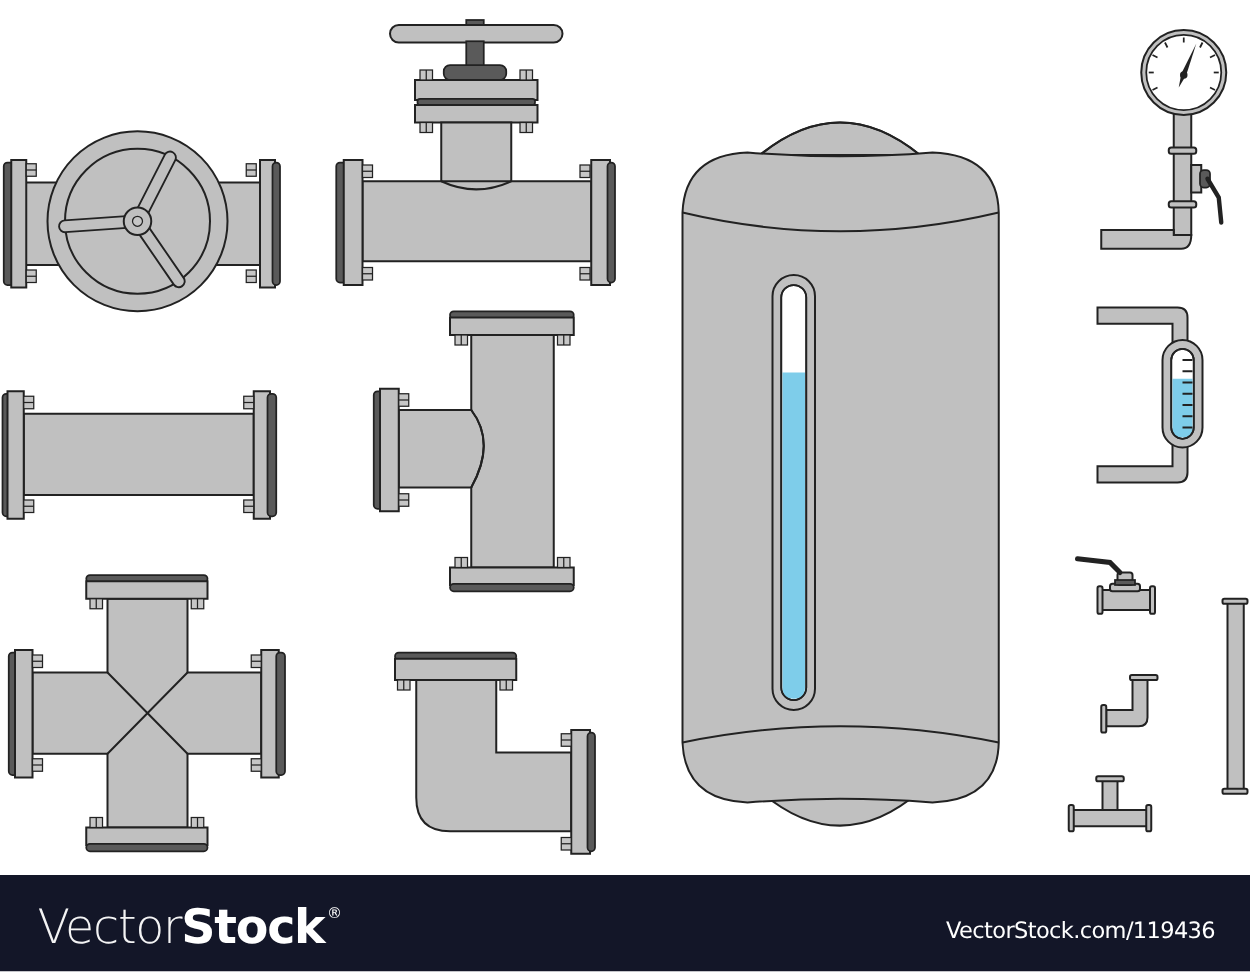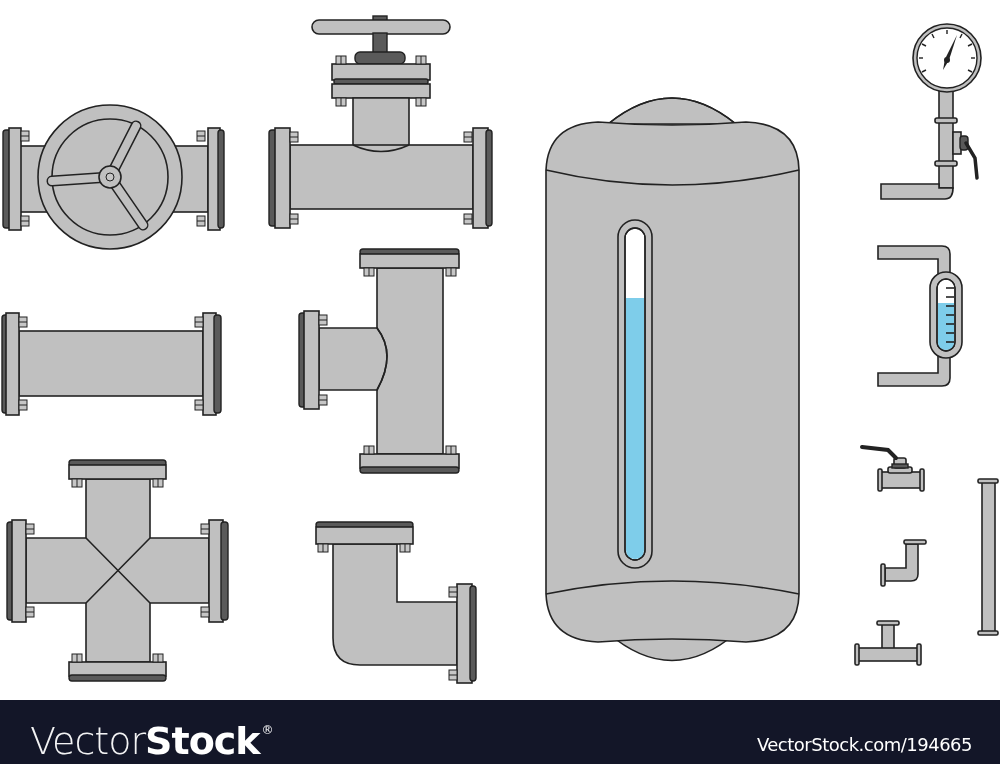--- a/index.html
+++ b/index.html
@@ -1,18 +1,18 @@
 <!DOCTYPE html>
 <html><head>
 <meta charset="utf-8">
 <style>
   html, body { margin:0; padding:0; background:#ffffff; }
   body { width:1000px; height:780px; position:relative; overflow:hidden; font-family:"Liberation Sans", sans-serif; }
   #art { position:absolute; left:0; top:0; width:1000px; height:700px; background:#ffffff; }
-  .footer { position:absolute; left:0; top:700px; width:1000px; height:64px; background:#131628; color:#ffffff; }
+  .footer { position:absolute; left:0; top:700px; width:1000px; height:77px; background:#131628; color:#ffffff; }
   .logo { position:absolute; left:30px; top:22px; font-size:38px; letter-spacing:-1px; line-height:1; font-family:"DejaVu Sans", sans-serif; }
   .logo .light { font-weight:300; opacity:.95; }
   .logo .bold { font-weight:bold; }
   .logo sup { font-size:12px; vertical-align:top; position:relative; top:2px; margin-left:2px; }
   .ref { position:absolute; right:28px; top:34px; font-size:18px; font-family:"DejaVu Sans", sans-serif; letter-spacing:-.5px; }
   .p { fill:#c0c0c0; stroke:#222; stroke-width:1.6; }
   .d { fill:#5a5a5a; stroke:#222; stroke-width:1.4; }
   .l { fill:none; stroke:#222; stroke-width:1.6; }
   .bolt { fill:#c6c6c6; stroke:#222; stroke-width:1; }
 </style>
@@ -231,14 +231,14 @@
     <rect x="982" y="482" width="13" height="150" class="p"></rect>
     <rect x="978" y="479" width="20" height="4" rx="1.5" class="p"></rect>
     <rect x="978" y="631" width="20" height="4" rx="1.5" class="p"></rect>
   </g>
 </svg>
 
 <div class="footer">
   <div class="logo">
     <span class="light">Vector</span><span class="bold">Stock</span><sup>®</sup>
   </div>
-  <div class="ref">VectorStock.com/194665</div>
+  <div class="ref">VectorStock.com/119436</div>
 </div>
 
 </body></html>

